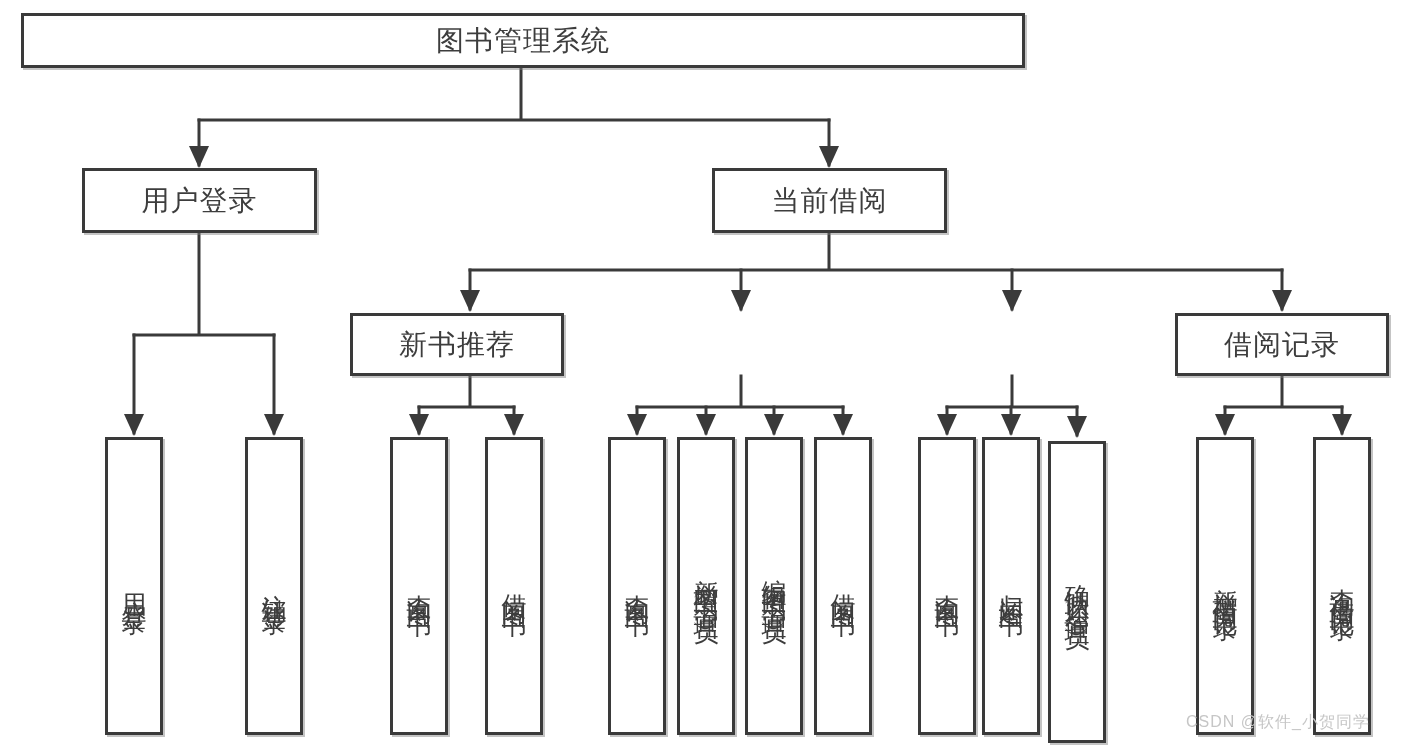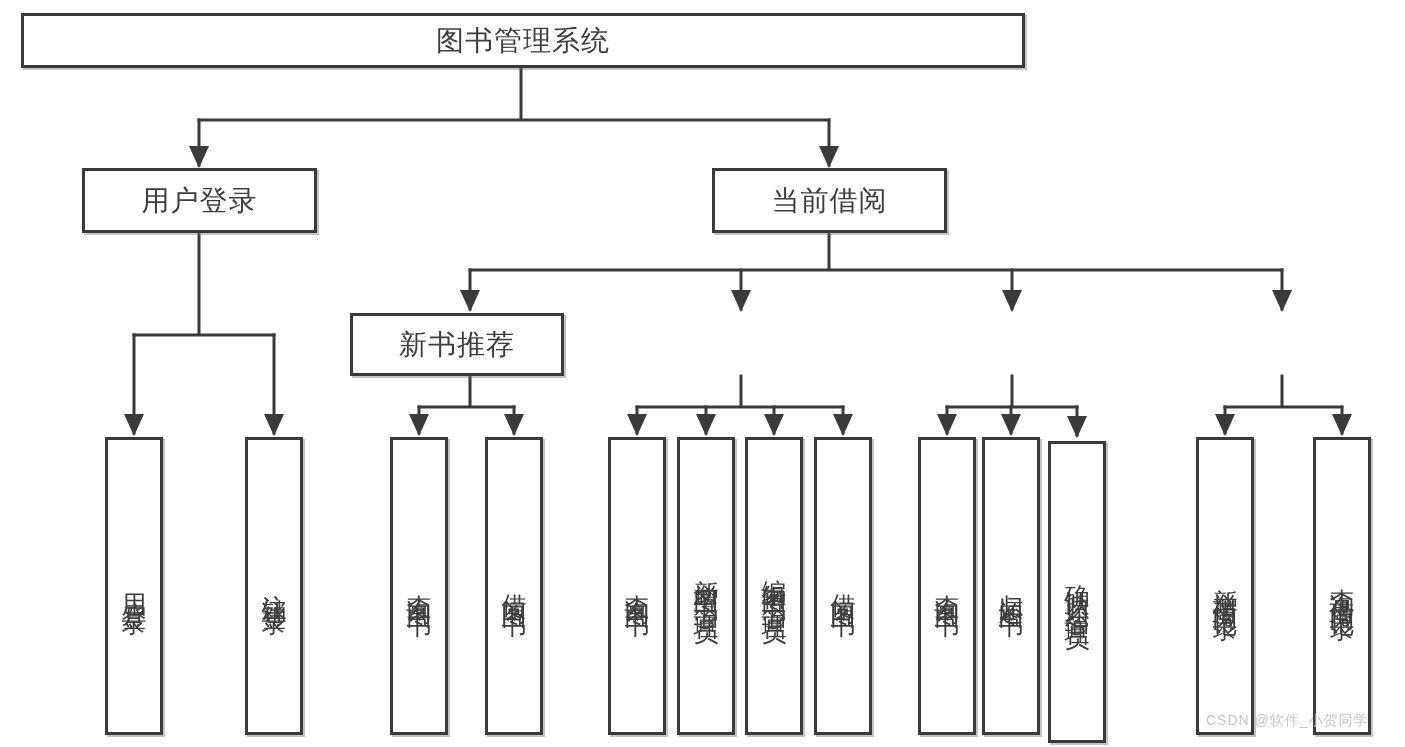--- a/index.html
+++ b/index.html
@@ -24,21 +24,21 @@
     display:flex;align-items:center;justify-content:center;
     box-shadow:2px 2px 0 rgba(125,125,125,0.45);
   }
   .node .lbl{font-size:28px;color:var(--text);letter-spacing:1px;white-space:nowrap;}
   .node.leaf .vlbl{
     writing-mode:vertical-rl;text-orientation:mixed;
     font-size:25px;letter-spacing:6px;color:var(--text);line-height:1;
   }
   #watermark{
     position:absolute;left:1186px;top:712px;
-    font-size:14px;color:var(--watermark);letter-spacing:1px;white-space:nowrap;margin-left:20px;
+    font-size:16px;color:var(--watermark);letter-spacing:1px;white-space:nowrap;
   }
 </style>
 </head>
 <body>
 
 <div id="diagram">
 
   <svg id="connectors" width="1405" height="747" viewBox="0 0 1405 747">
     <defs>
       <marker id="arr" markerUnits="userSpaceOnUse" markerWidth="26" markerHeight="24" refX="19" refY="10" orient="auto">
@@ -101,20 +101,23 @@
   <div class="node" style="left:82px;top:168px;width:235px;height:65px">
     <span class="lbl">用户登录</span>
   </div>
   <div class="node" style="left:712px;top:168px;width:235px;height:65px">
     <span class="lbl">当前借阅</span>
   </div>
 
   <div class="node" style="left:350px;top:313px;width:214px;height:63px">
     <span class="lbl">新书推荐</span>
   </div>
+  <div class="node" style="left:1175px;top:313px;width:214px;height:63px">
+    <span class="lbl">借阅记录</span>
+  </div>
 
   <div class="node leaf" style="left:105px;top:437px;width:58px;height:298px">
     <span class="vlbl">用户登录</span>
   </div>
   <div class="node leaf" style="left:245px;top:437px;width:58px;height:298px">
     <span class="vlbl">注销登录</span>
   </div>
 
   <div class="node leaf" style="left:390px;top:437px;width:58px;height:298px">
     <span class="vlbl">查询图书</span>

